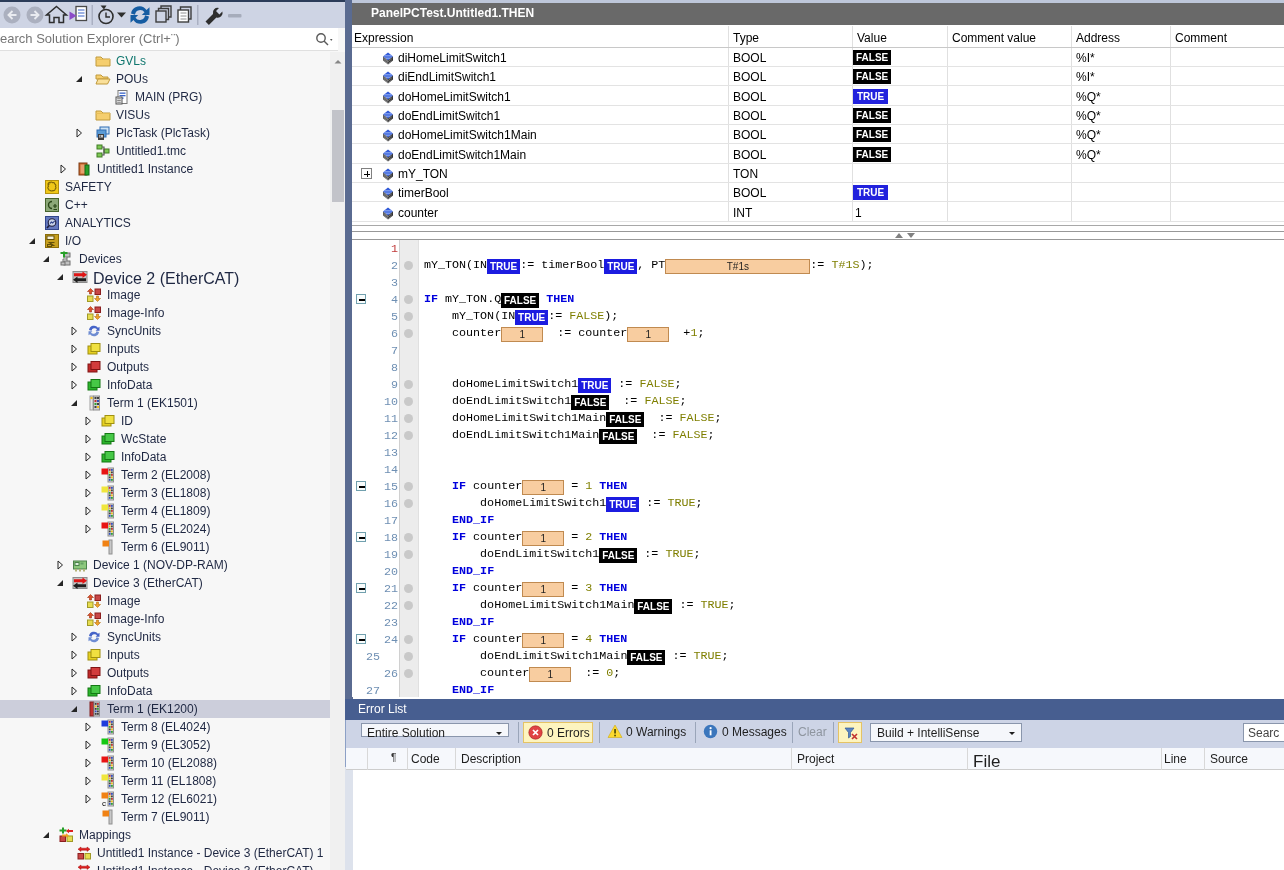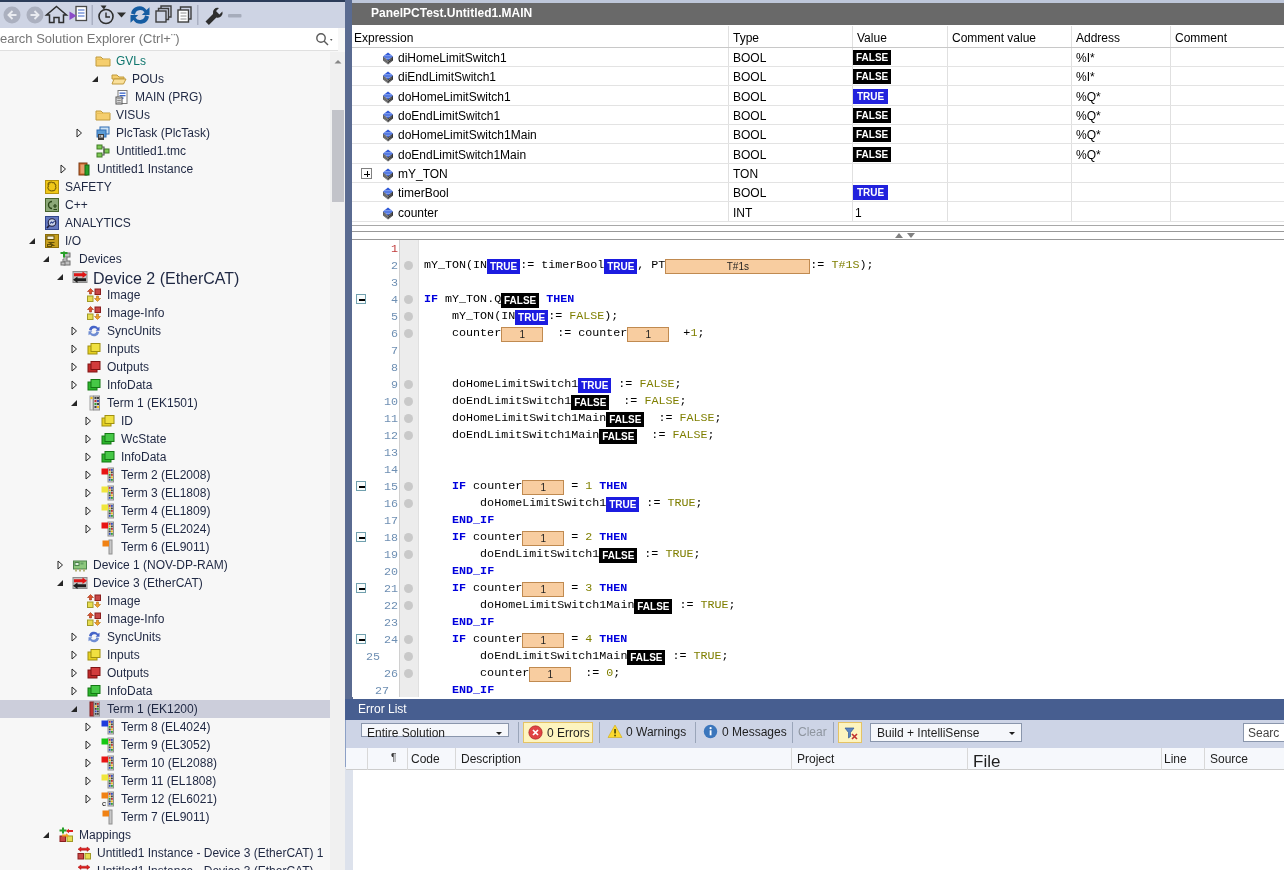--- a/index.html
+++ b/index.html
@@ -51,21 +51,21 @@
 
 <div style="position:absolute;left:0;top:52px;width:345px;height:18px;">
     <div style="position:absolute;left:95px;top:0;width:16px;height:16px">
       <svg width="16" height="16" viewBox="0 0 16 16" style="position:absolute;top:1px">
         <path d="M1 4 L6 4 L8 6 L15 6 L15 13 L1 13 Z" fill="#F5CE6E" stroke="#C09A3C" stroke-width="1"></path>
         <path d="M1 6.5 L15 6.5" stroke="#E8BE58" stroke-width="1"></path>
       </svg>
     </div>
     <div style="position:absolute;left:116px;top:2px;font-size:12px;color:#0f766e;white-space:nowrap">GVLs</div>
   </div>
-<div style="position:absolute;left:0;top:70px;width:332px;height:18px;margin-left:16px;">
+<div style="position:absolute;left:0;top:70px;width:332px;height:18px;">
     <div style="position:absolute;left:71px;top:0">
       <svg width="16" height="16" viewBox="0 0 16 16" style="position:absolute;top:1px">
         <path d="M11 5 L11 11 L5 11 Z" fill="#262626"></path>
       </svg>
     </div>
     <div style="position:absolute;left:95px;top:0;width:16px;height:16px">
       <svg width="16" height="16" viewBox="0 0 16 16" style="position:absolute;top:1px">
         <path d="M1 4 L6 4 L8 6 L13 6 L13 8 L1 8 Z" fill="#F5CE6E" stroke="#C09A3C" stroke-width="1"></path>
         <path d="M3 8 L15 8 L12.5 13 L1 13 Z" fill="#FAE09A" stroke="#C09A3C" stroke-width="1"></path>
       </svg>
@@ -776,21 +776,21 @@
 </div>
 
 <div style="position:absolute;left:345px;top:0;width:8px;height:870px;background:#5A6B91"></div>
 <div style="position:absolute;left:345px;top:699px;width:8px;height:21px;background:#475E90"></div>
 <div style="position:absolute;left:345px;top:720px;width:8px;height:47px;background:#8CA0C6"></div>
 <div style="position:absolute;left:345px;top:767px;width:8px;height:103px;background:#DDE2EC"></div>
 
 <div style="position:absolute;left:352px;top:0;width:932px;height:697px;background:#fff"></div>
 <div style="position:absolute;left:352px;top:0;width:932px;height:3px;background:#BEC7DA"></div>
 <div style="position:absolute;left:352px;top:3px;width:932px;height:22px;background:#696969">
-  <div style="position:absolute;left:19px;top:3px;font-size:12px;font-weight:bold;color:#fff">PanelPCTest.Untitled1.MAIN</div>
+  <div style="position:absolute;left:19px;top:3px;font-size:12px;font-weight:bold;color:#fff">PanelPCTest.Untitled1.THEN</div>
 </div>
 <div style="position:absolute;left:728px;top:26px;width:1px;height:196px;background:#E0E0E0"></div>
 <div style="position:absolute;left:852px;top:26px;width:1px;height:196px;background:#E0E0E0"></div>
 <div style="position:absolute;left:947px;top:26px;width:1px;height:196px;background:#E0E0E0"></div>
 <div style="position:absolute;left:1071px;top:26px;width:1px;height:196px;background:#E0E0E0"></div>
 <div style="position:absolute;left:1170px;top:26px;width:1px;height:196px;background:#E0E0E0"></div>
 <div style="position:absolute;left:354px;top:31px;font-size:12px;color:#000">Expression</div>
 <div style="position:absolute;left:733px;top:31px;font-size:12px;color:#000">Type</div>
 <div style="position:absolute;left:857px;top:31px;font-size:12px;color:#000">Value</div>
 <div style="position:absolute;left:952px;top:31px;font-size:12px;color:#000">Comment value</div>
@@ -998,21 +998,21 @@
     <div style="position:absolute;left:2px;top:4px;width:6px;height:1.5px;background:#000"></div>
   </div>
 <div style="position:absolute;left:404px;top:635px;width:9px;height:9px;border-radius:50%;background:#C9C9C9"></div>
 <div class="cl" style="top:631px">    <b style="color:#0000DD">IF</b> counter<span class="ox" style="width:42px">1</span> = <span style="color:#7F7F00">4</span> <b style="color:#0000DD">THEN</b></div>
 <div style="position:absolute;left:366px;top:650px;width:32px;font:11.7px 'Liberation Mono';color:#6E8FB3">25</div>
 <div style="position:absolute;left:404px;top:652px;width:9px;height:9px;border-radius:50%;background:#C9C9C9"></div>
 <div class="cl" style="top:648px">        doEndLimitSwitch1Main<span class="bx" style="background:#000;width:38px">FALSE</span> := <span style="color:#7F7F00">TRUE</span>;</div>
 <div style="position:absolute;left:366px;top:667px;width:32px;text-align:right;font:11.7px 'Liberation Mono';color:#6E8FB3">26</div>
 <div style="position:absolute;left:404px;top:669px;width:9px;height:9px;border-radius:50%;background:#C9C9C9"></div>
 <div class="cl" style="top:665px">        counter<span class="ox" style="width:42px">1</span>  := <span style="color:#7F7F00">0</span>;</div>
-<div style="position:absolute;left:366px;top:684px;width:32px;text-align:center;font:11.7px 'Liberation Mono';color:#6E8FB3">27</div>
+<div style="position:absolute;left:366px;top:684px;width:32px;text-align:left;font:11.7px 'Liberation Mono';color:#6E8FB3">27</div>
 <div class="cl" style="top:682px">    <b style="color:#0000DD">END_IF</b></div>
 
 <div style="position:absolute;left:346px;top:699px;width:938px;height:21px;background:#475E90">
   <div style="position:absolute;left:12px;top:3px;font-size:12px;color:#fff">Error List</div>
 </div>
 <div style="position:absolute;left:346px;top:720px;width:938px;height:28px;background:#CDD4E6">
   <div style="position:absolute;left:15px;top:3px;width:148px;height:14px;background:#F5F7FB;border:1px solid #8A96AC">
      <div style="position:absolute;left:5px;top:2px;font-size:12px;color:#1E1E1E">Entire Solution</div>
      <div style="position:absolute;right:6px;top:8px;width:0;height:0;border:3.5px solid transparent;border-top-color:#1E1E1E"></div>
   </div>

